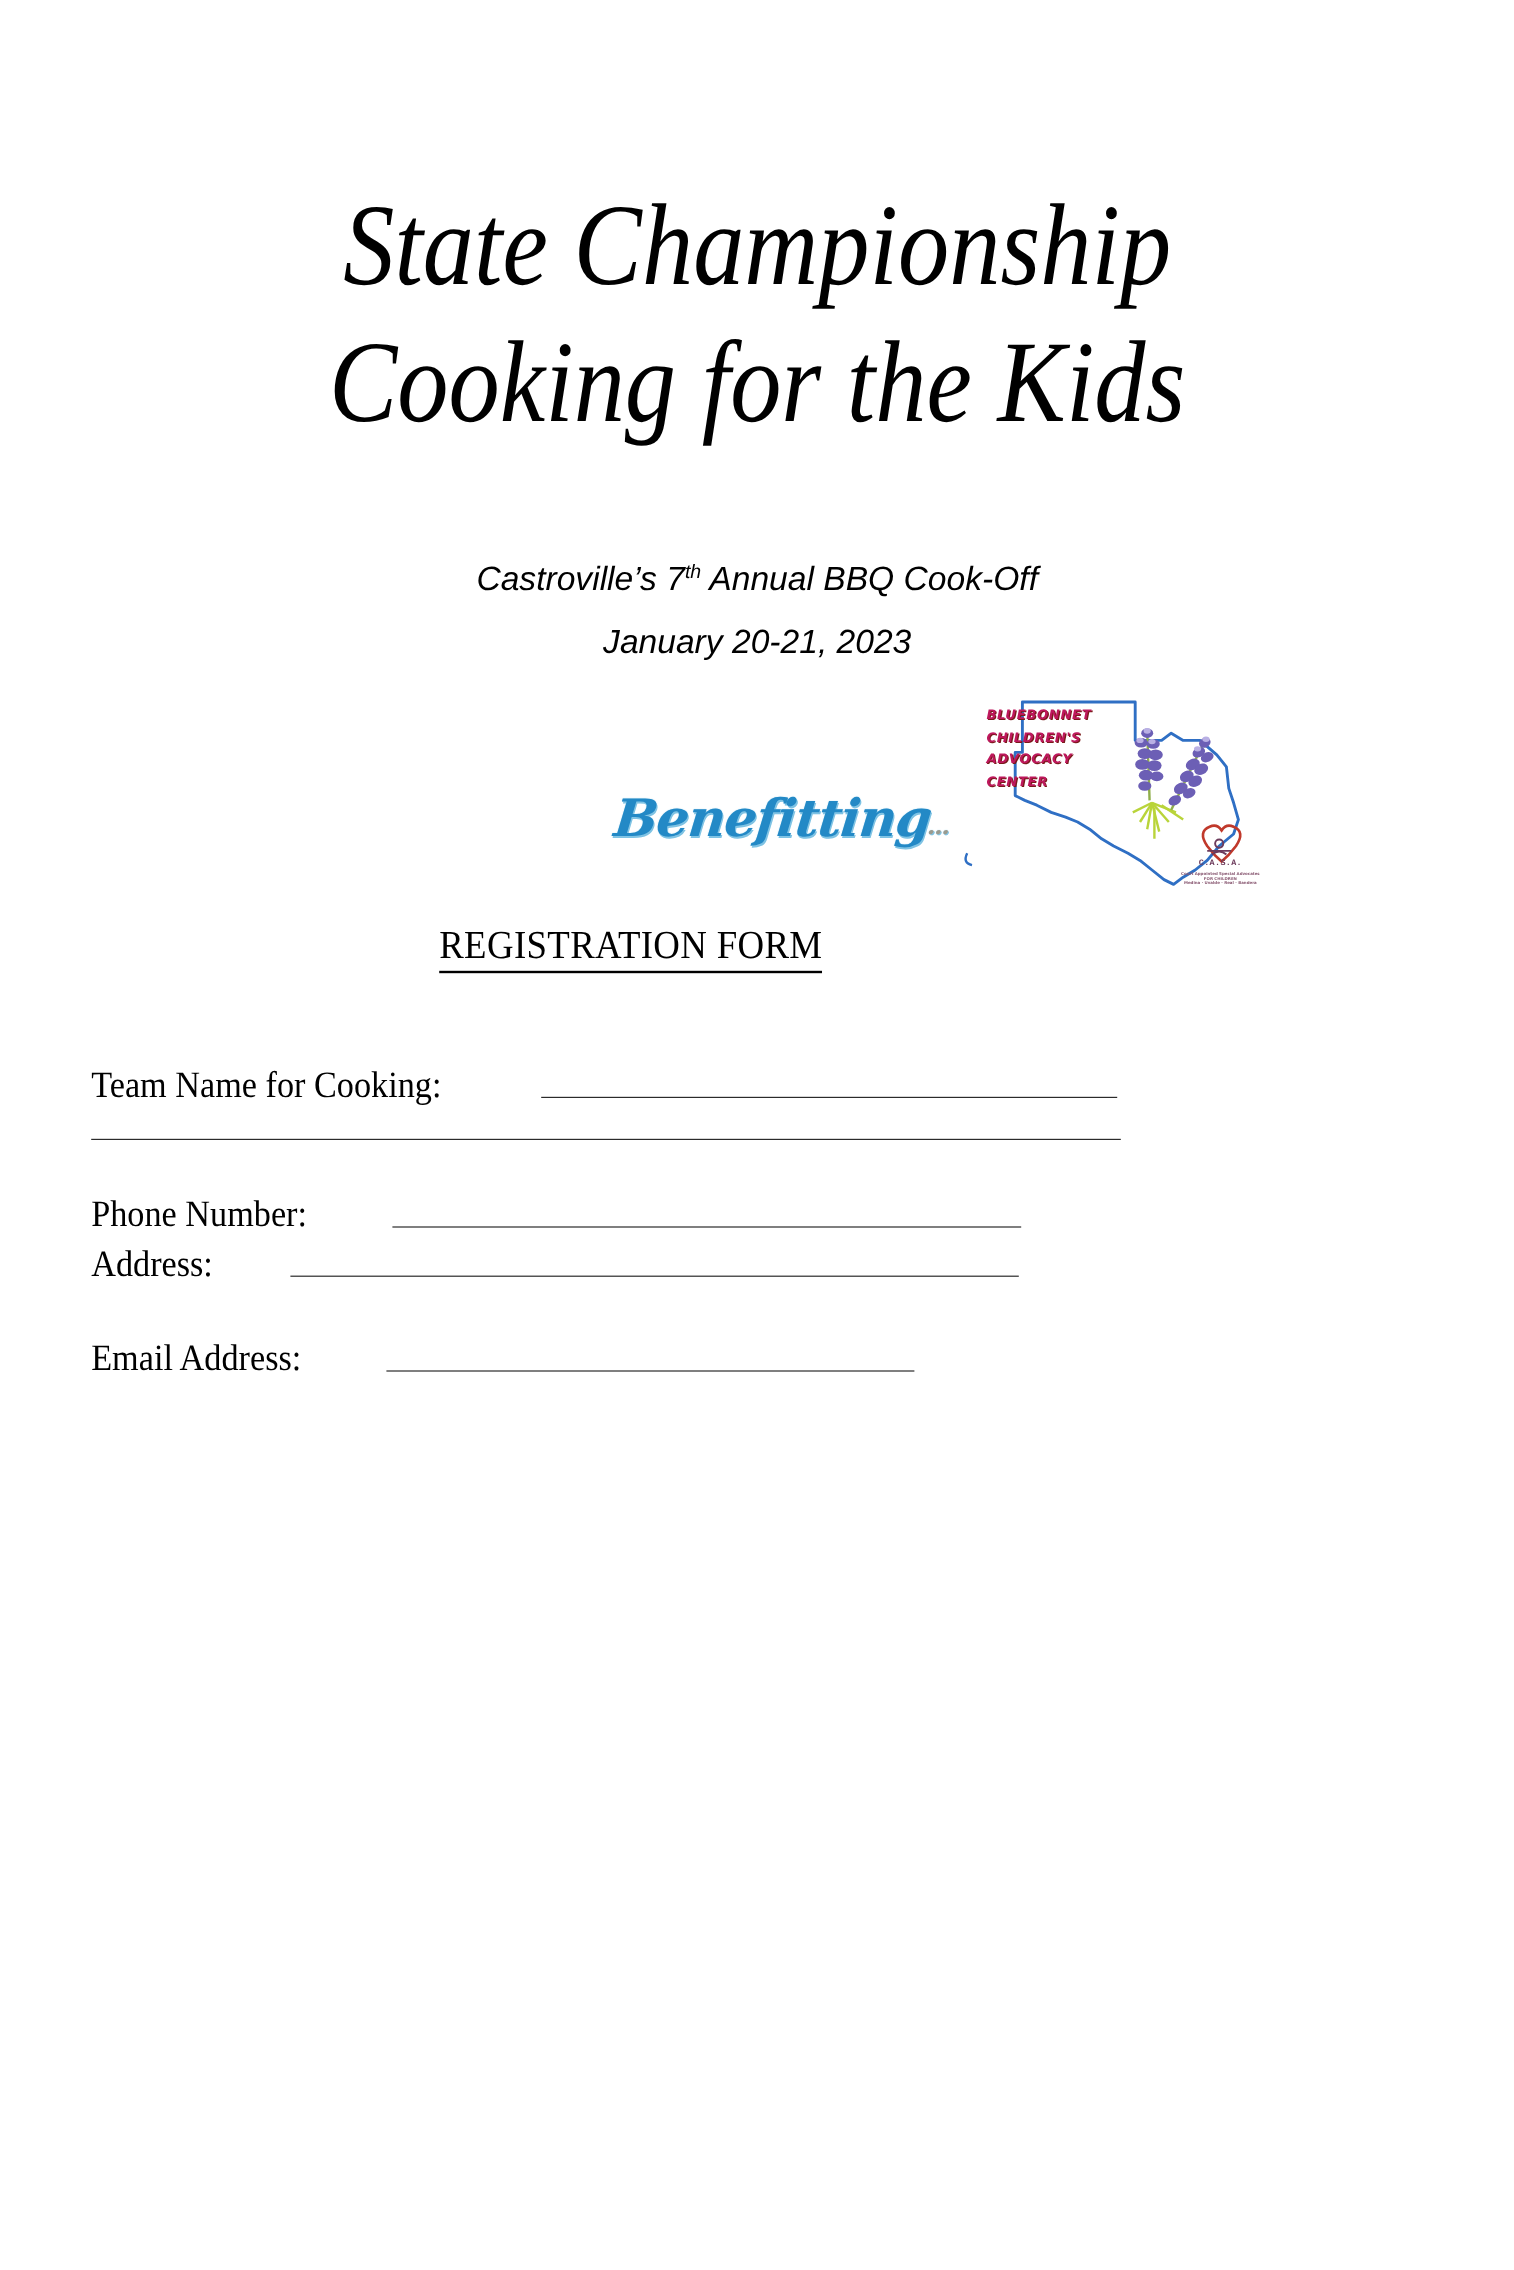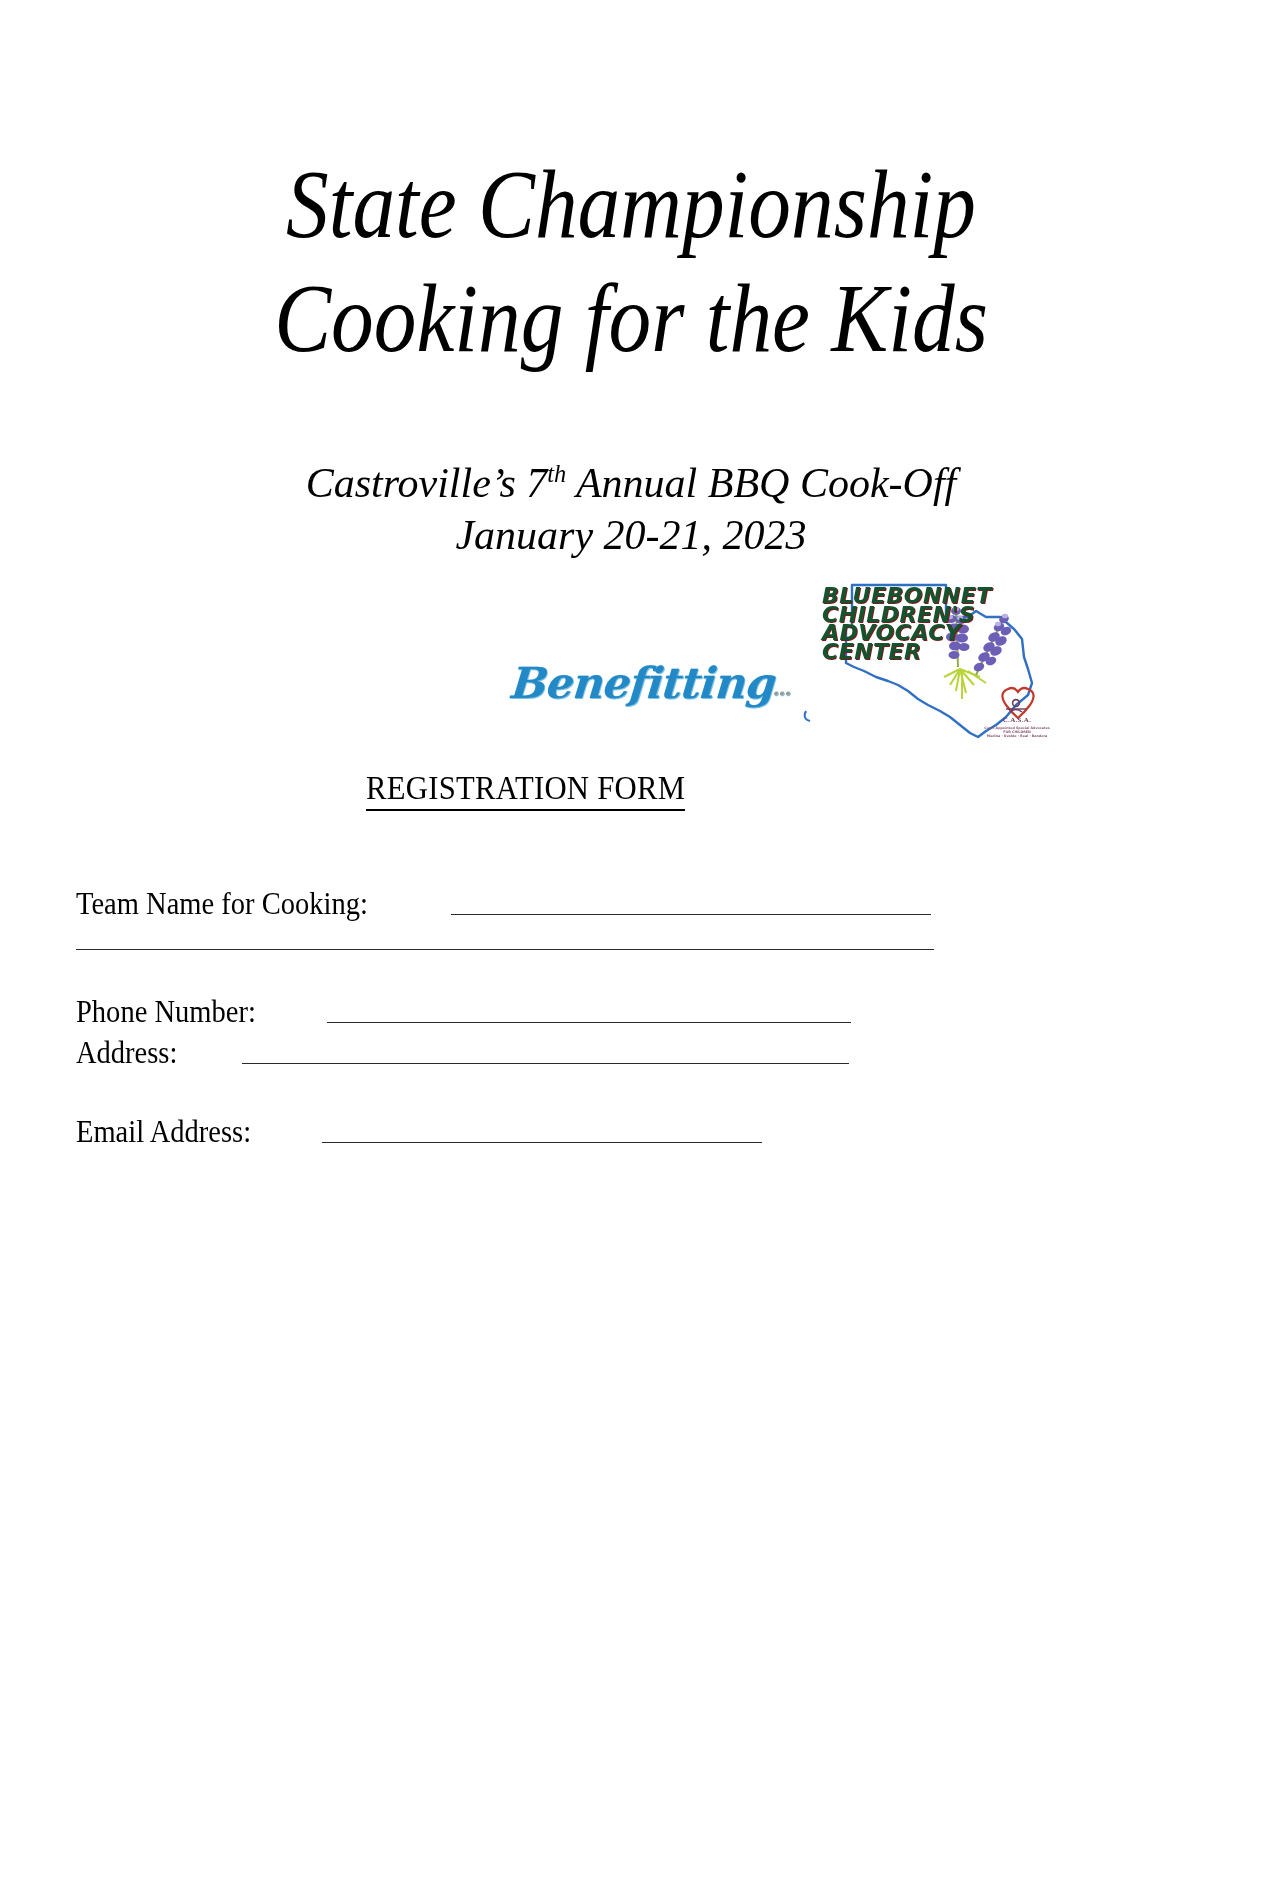--- a/index.html
+++ b/index.html
@@ -42,23 +42,23 @@
   }
 
   .subtitle-block {
     position: absolute;
     top: 457px;
     left: 0;
     width: 1262px;
     text-align: center;
   }
   .subtitle-line {
-    font-family: Liberation Serif, serif;
+    font-family: Liberation Sans, sans-serif;
     font-style: italic;
-    font-size: 42px;
+    font-size: 28px;
     line-height: 52px;
     white-space: nowrap;
   }
   .subtitle-line sup {
     font-size: 0.58em;
     vertical-align: super;
     line-height: 0;
   }
 
   
@@ -98,34 +98,34 @@
     height: 182px;
   }
   .logo svg { display: block; }
   .logo .bcac-text {
     position: absolute;
     left: 22px;
     top: 22px;
     font-family: "DejaVu Sans", sans-serif;
     font-weight: 700;
     font-style: italic;
-    font-size: 22px;
+    font-size: 11px;
     line-height: 18.5px;
-    color: #14532d;
+    color: #be185d;
     letter-spacing: 0.5px;
     text-shadow: 1px 1px 0 #7a1a1a;
     white-space: pre;
   }
   .logo .casa-text {
     position: absolute;
     left: 188px;
     top: 152px;
     width: 58px;
     text-align: center;
-    font-family: Liberation Serif, serif;
+    font-family: Liberation Mono, monospace;
     font-weight: 700;
     font-size: 7px;
     line-height: 7px;
     color: #6d3b5c;
     letter-spacing: 0.3px;
   }
   .logo .casa-sub {
     position: absolute;
     left: 182px;
     top: 161px;

